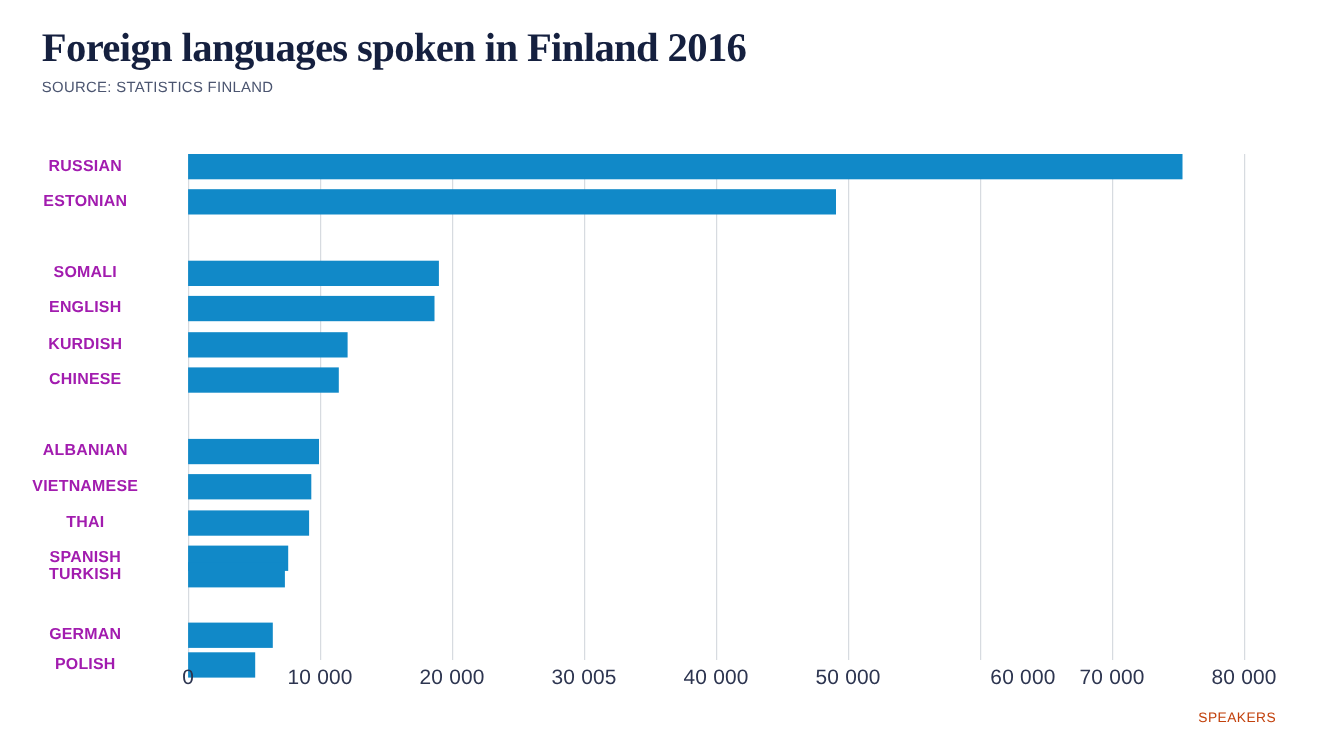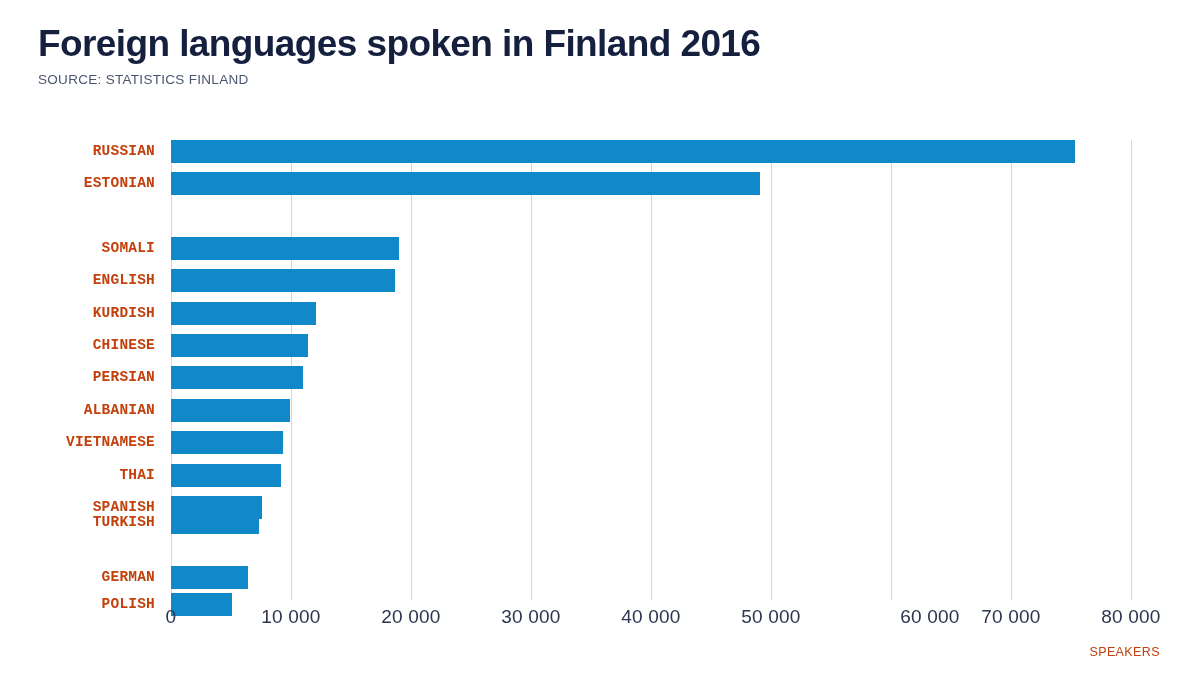--- a/index.html
+++ b/index.html
@@ -28,21 +28,21 @@
     top: 22px;
     width: 1120px;
   }
   #chart-title {
     font-size: 37px;
     font-weight: bold;
     color: #15203f;
     letter-spacing: -0.6px;
     line-height: 44px;
     white-space: nowrap;
-    font-family: Liberation Sans, sans-serif;
+    font-family: Liberation Serif, serif;
   }
   #chart-source {
     margin-top: 6px;
     font-size: 13.5px;
     font-weight: normal;
     color: #4b5570;
     letter-spacing: 0.3px;
     white-space: nowrap;
     font-family: "Liberation Sans", sans-serif;
   }
@@ -86,27 +86,27 @@
     width: 1200px;
     height: 23px;
   }
   .row-label {
     position: absolute;
     left: 0px;
     top: 0px;
     width: 155px;
     height: 23px;
     line-height: 23px;
-    text-align: right;
+    text-align: center;
     font-size: 14.5px;
     font-weight: bold;
-    color: #c2410c;
+    color: #a21caf;
     letter-spacing: 0.2px;
     white-space: nowrap;
-    font-family: Liberation Mono, monospace;
+    font-family: Liberation Sans, sans-serif;
   }
   .bar {
     position: absolute;
     left: 171px;
     top: 0px;
     height: 23px;
     background: #1189c8;
   }
 
   
@@ -180,24 +180,20 @@
           <div class="bar" style="width: 224.4px; height: 23px; background: rgb(17, 137, 200);"></div>
         </div>
         <div class="row" style="top: 165.75px;">
           <div class="row-label">KURDISH</div>
           <div class="bar" style="width: 145.2px; height: 23px; background: rgb(17, 137, 200);"></div>
         </div>
         <div class="row" style="top: 198.1px;">
           <div class="row-label">CHINESE</div>
           <div class="bar" style="width: 136.8px; height: 23px; background: rgb(17, 137, 200);"></div>
         </div>
-        <div class="row" style="top: 230.45px;">
-          <div class="row-label">PERSIAN</div>
-          <div class="bar" style="width: 132px; height: 23px; background: rgb(17, 137, 200);"></div>
-        </div>
         <div class="row" style="top: 262.8px;">
           <div class="row-label">ALBANIAN</div>
           <div class="bar" style="width: 118.8px; height: 23px; background: rgb(17, 137, 200);"></div>
         </div>
         <div class="row" style="top: 295.15px;">
           <div class="row-label">VIETNAMESE</div>
           <div class="bar" style="width: 111.6px; height: 23px; background: rgb(17, 137, 200);"></div>
         </div>
         <div class="row" style="top: 327.5px;">
           <div class="row-label">THAI</div>
@@ -219,21 +215,21 @@
           <div class="row-label">POLISH</div>
           <div class="bar" style="width: 61.2px; height: 23px; background: rgb(17, 137, 200);"></div>
         </div>
       </div>
   </div>
 
   <div id="axis">
       <div class="tick-label" style="left: 111px; width: 120px;">0</div>
       <div class="tick-label" style="left: 231px; width: 120px;">10 000</div>
       <div class="tick-label" style="left: 351px; width: 120px;">20 000</div>
-      <div class="tick-label" style="left: 471px; width: 120px;">30 000</div>
+      <div class="tick-label" style="left: 471px; width: 120px;">30 005</div>
       <div class="tick-label" style="left: 591px; width: 120px;">40 000</div>
       <div class="tick-label" style="left: 711px; width: 120px;">50 000</div>
       <div class="tick-label" style="left: 870px; width: 120px;">60 000</div>
       <div class="tick-label" style="left: 951px; width: 120px;">70 000</div>
       <div class="tick-label" style="left: 1071px; width: 120px;">80 000</div>
     </div>
   <div id="axis-caption">SPEAKERS</div>
 
 </div>
 

